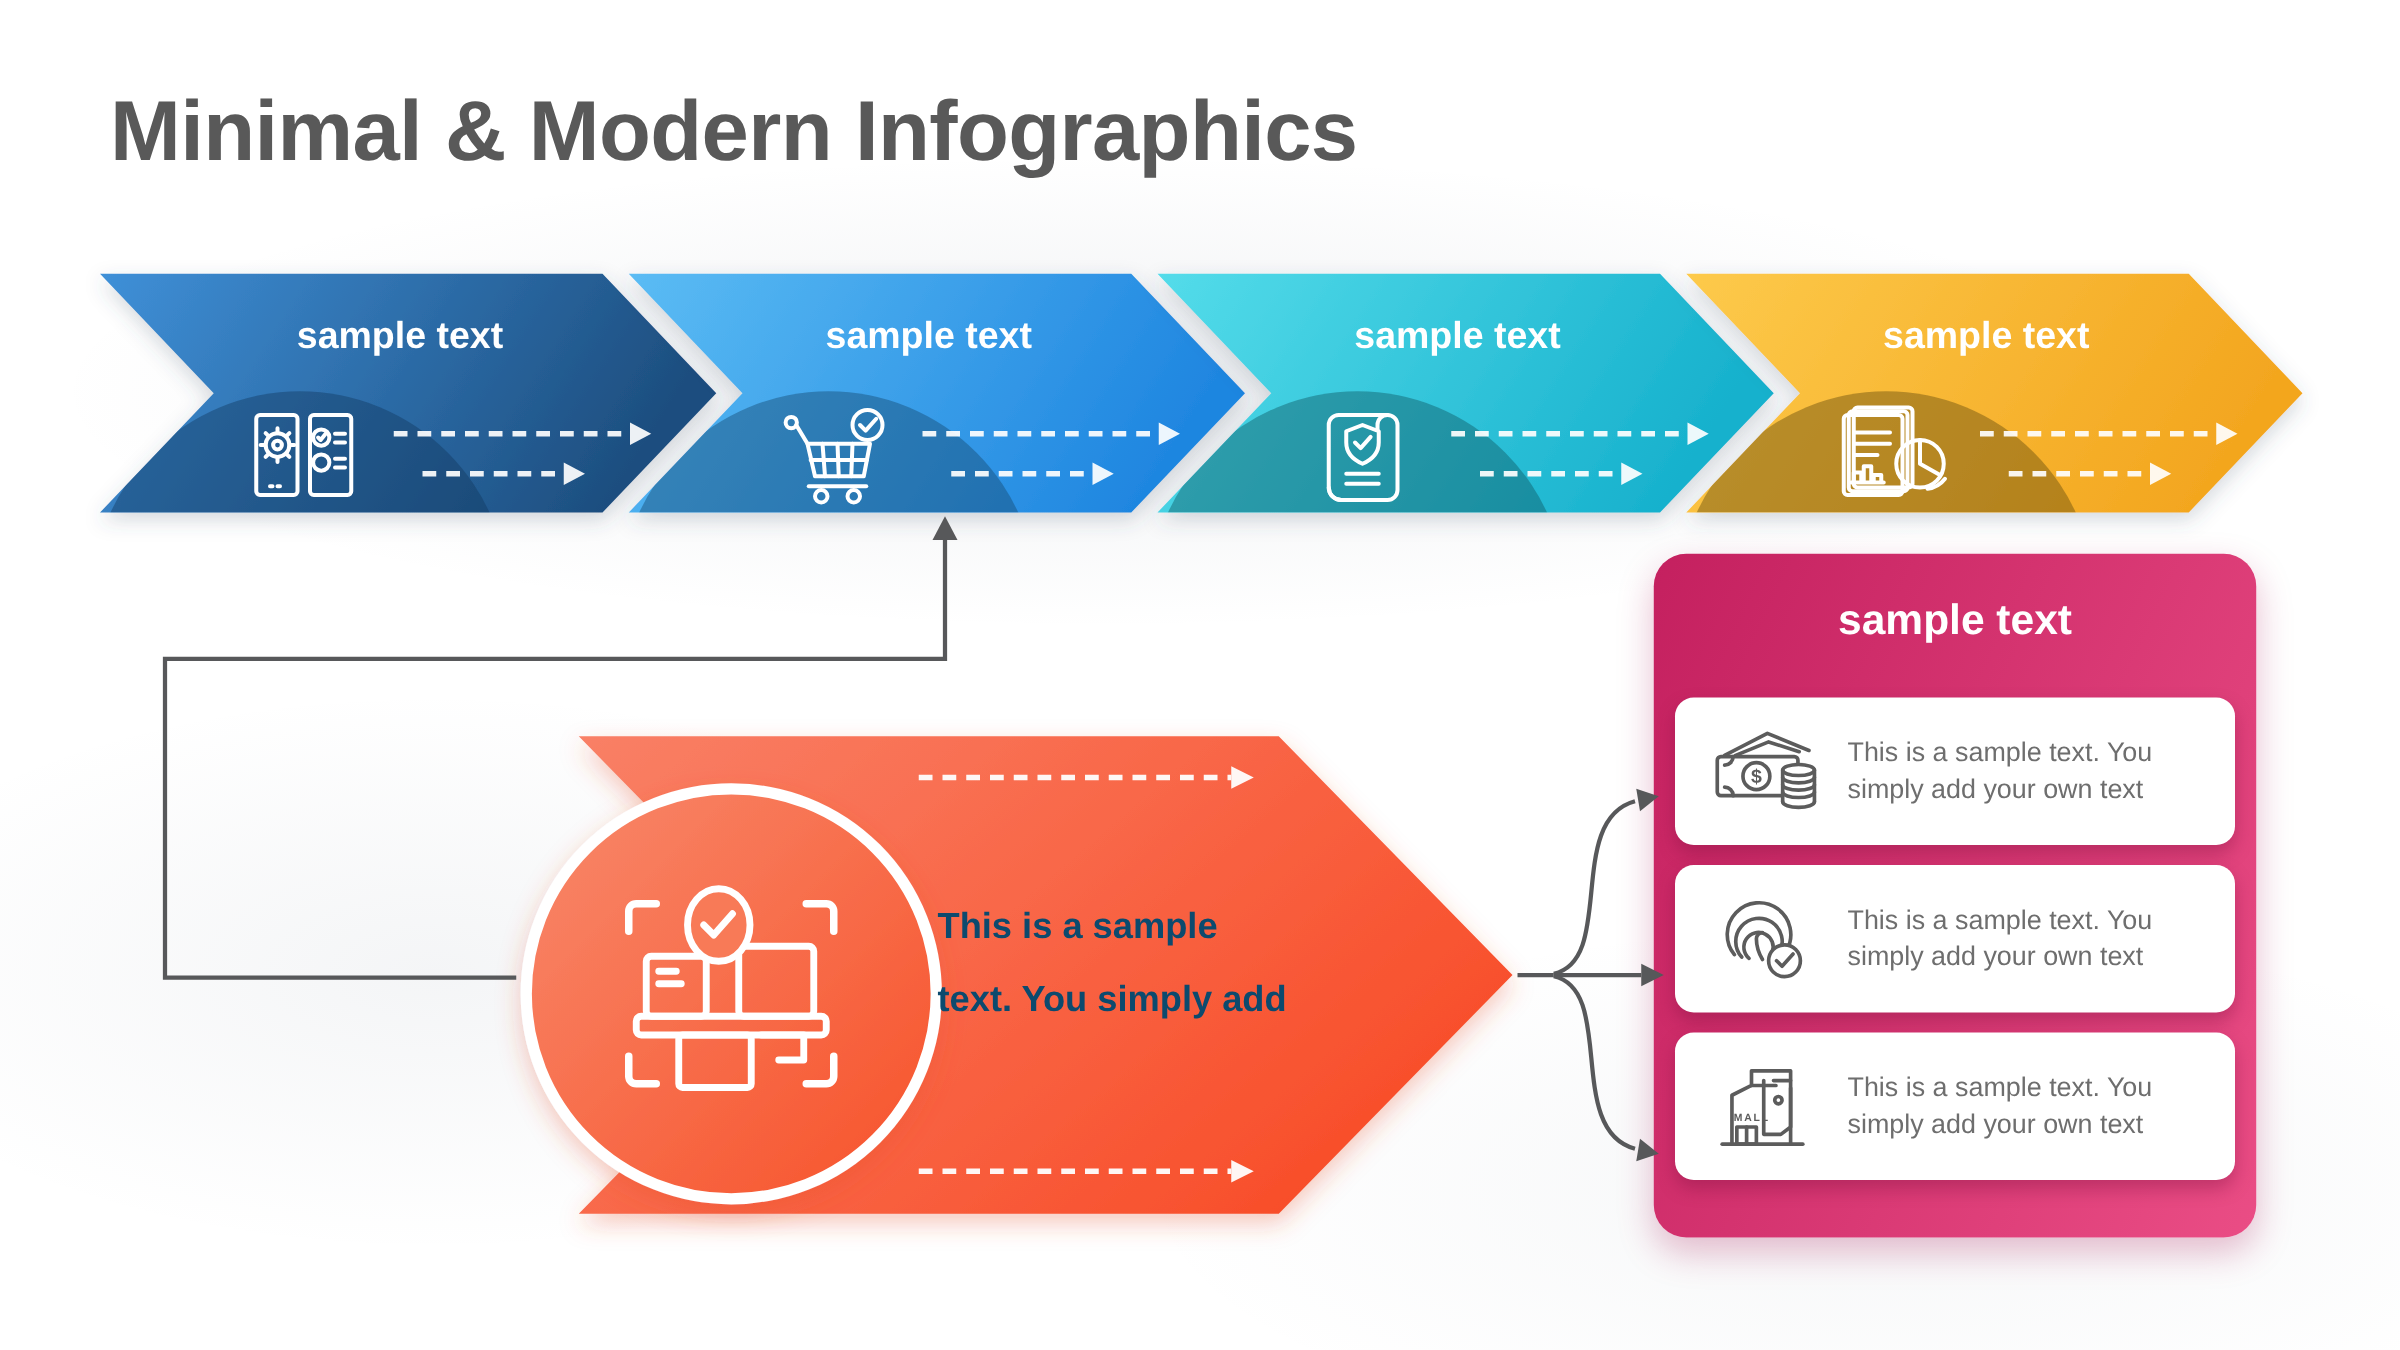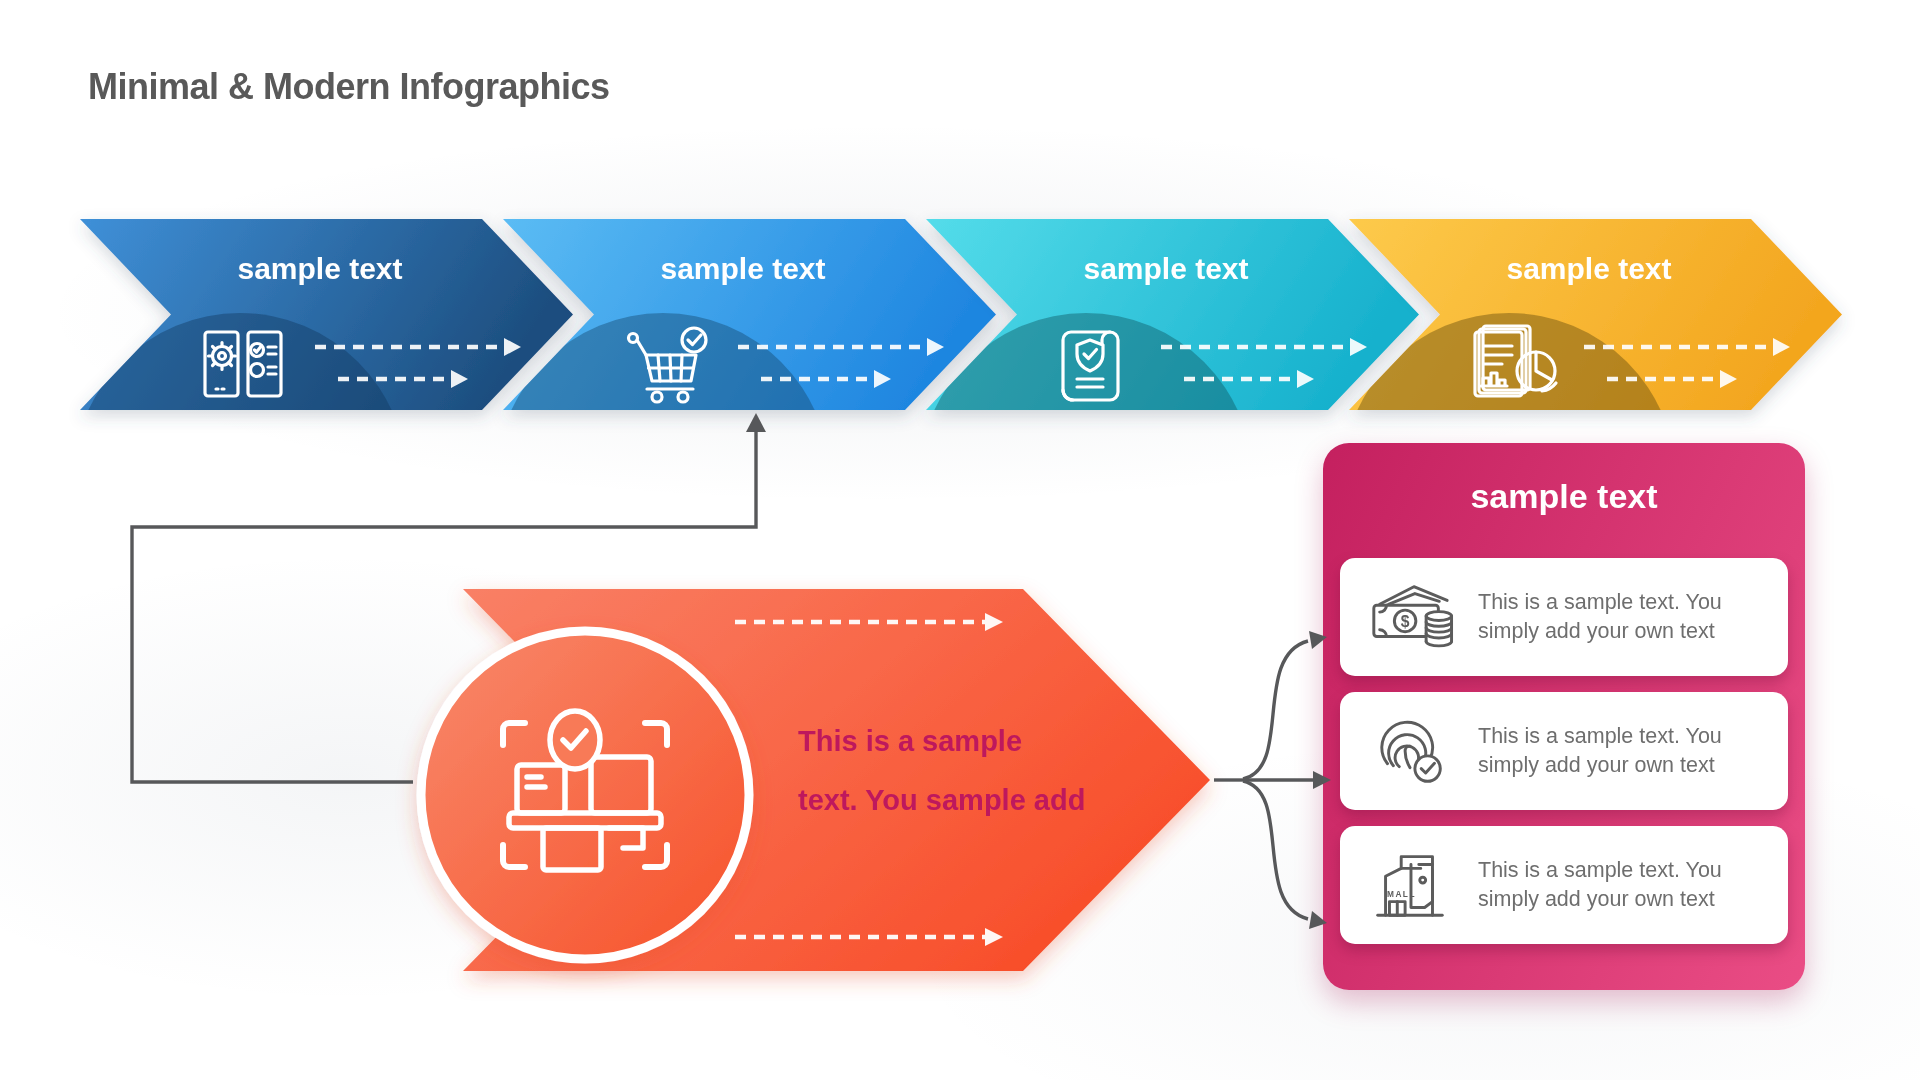--- a/index.html
+++ b/index.html
@@ -4,25 +4,25 @@
 <style>
   html,body{margin:0;padding:0;background:#fff;}
   .stage{position:relative;width:1920px;height:1080px;overflow:hidden;background:#fff;
          font-family:"Liberation Sans",sans-serif;}
   .stage::before{content:'';position:absolute;inset:0;z-index:0;
     background:
       radial-gradient(1200px 270px at 46% 29%, rgba(100,115,135,.10), transparent 70%),
       radial-gradient(700px 320px at 18% 72%, rgba(100,115,135,.07), transparent 70%),
       radial-gradient(820px 300px at 78% 88%, rgba(100,115,135,.06), transparent 72%);}
   .abs{position:absolute;}
-  .title{left:88px;top:66px;font-size:36px;font-weight:bold;color:#595959;letter-spacing:-.5px;z-index:4;}
+  .title{left:88px;top:66px;font-size:68px;font-weight:bold;color:#595959;letter-spacing:-.5px;z-index:4;}
   svg.layer{position:absolute;left:0;top:0;z-index:1;}
   svg.layer-top{position:absolute;left:0;top:0;z-index:6;pointer-events:none;}
   .chev-label{top:252px;width:320px;text-align:center;color:#fff;font-size:30px;font-weight:bold;z-index:4;}
-  .hl-text{left:750px;top:712px;width:300px;color:#be185d;font-size:29px;font-weight:bold;z-index:4;margin-left:48px;}
+  .hl-text{left:750px;top:712px;width:300px;color:#0c4a6e;font-size:29px;font-weight:bold;z-index:4;}
   .hl-text div{line-height:59px;}
   .panel{left:1323px;top:443px;width:482px;height:547px;border-radius:26px;z-index:3;
          background:linear-gradient(115deg,#c4205f 0%,#ea4d85 100%);
          box-shadow:0 12px 28px rgba(170,25,85,.28);}
   .panel-title{position:absolute;left:0;right:0;top:34px;text-align:center;color:#fff;
                font-size:34px;font-weight:bold;}
   .cards{position:absolute;left:17px;right:17px;top:115px;display:flex;flex-direction:column;gap:16px;}
   .card{height:118px;background:#fff;border-radius:15px;display:flex;align-items:center;
         padding:0 18px;box-shadow:0 7px 14px rgba(120,15,60,.35);}
   .card svg{width:88px;height:88px;flex:none;margin-left:8px;}
@@ -193,21 +193,21 @@
 
   <div class="abs title">Minimal &amp; Modern Infographics</div>
 
   <div class="abs chev-label" style="left:160px;">sample text</div>
   <div class="abs chev-label" style="left:583px;">sample text</div>
   <div class="abs chev-label" style="left:1006px;">sample text</div>
   <div class="abs chev-label" style="left:1429px;">sample text</div>
 
   <div class="abs hl-text">
     <div>This is a sample</div>
-    <div>text. You sample add</div>
+    <div>text. You simply add</div>
   </div>
 
   <div class="abs panel">
     <div class="panel-title">sample text</div>
     <div class="cards">
 
       <div class="card">
         <svg viewBox="0 0 90 90" stroke="#5c5c5c" stroke-width="3" fill="none" stroke-linecap="round" stroke-linejoin="round">
           <path d="M14,32 L49,14 L83,28"></path>
           <path d="M23,32 L50,21 L75,29"></path>

